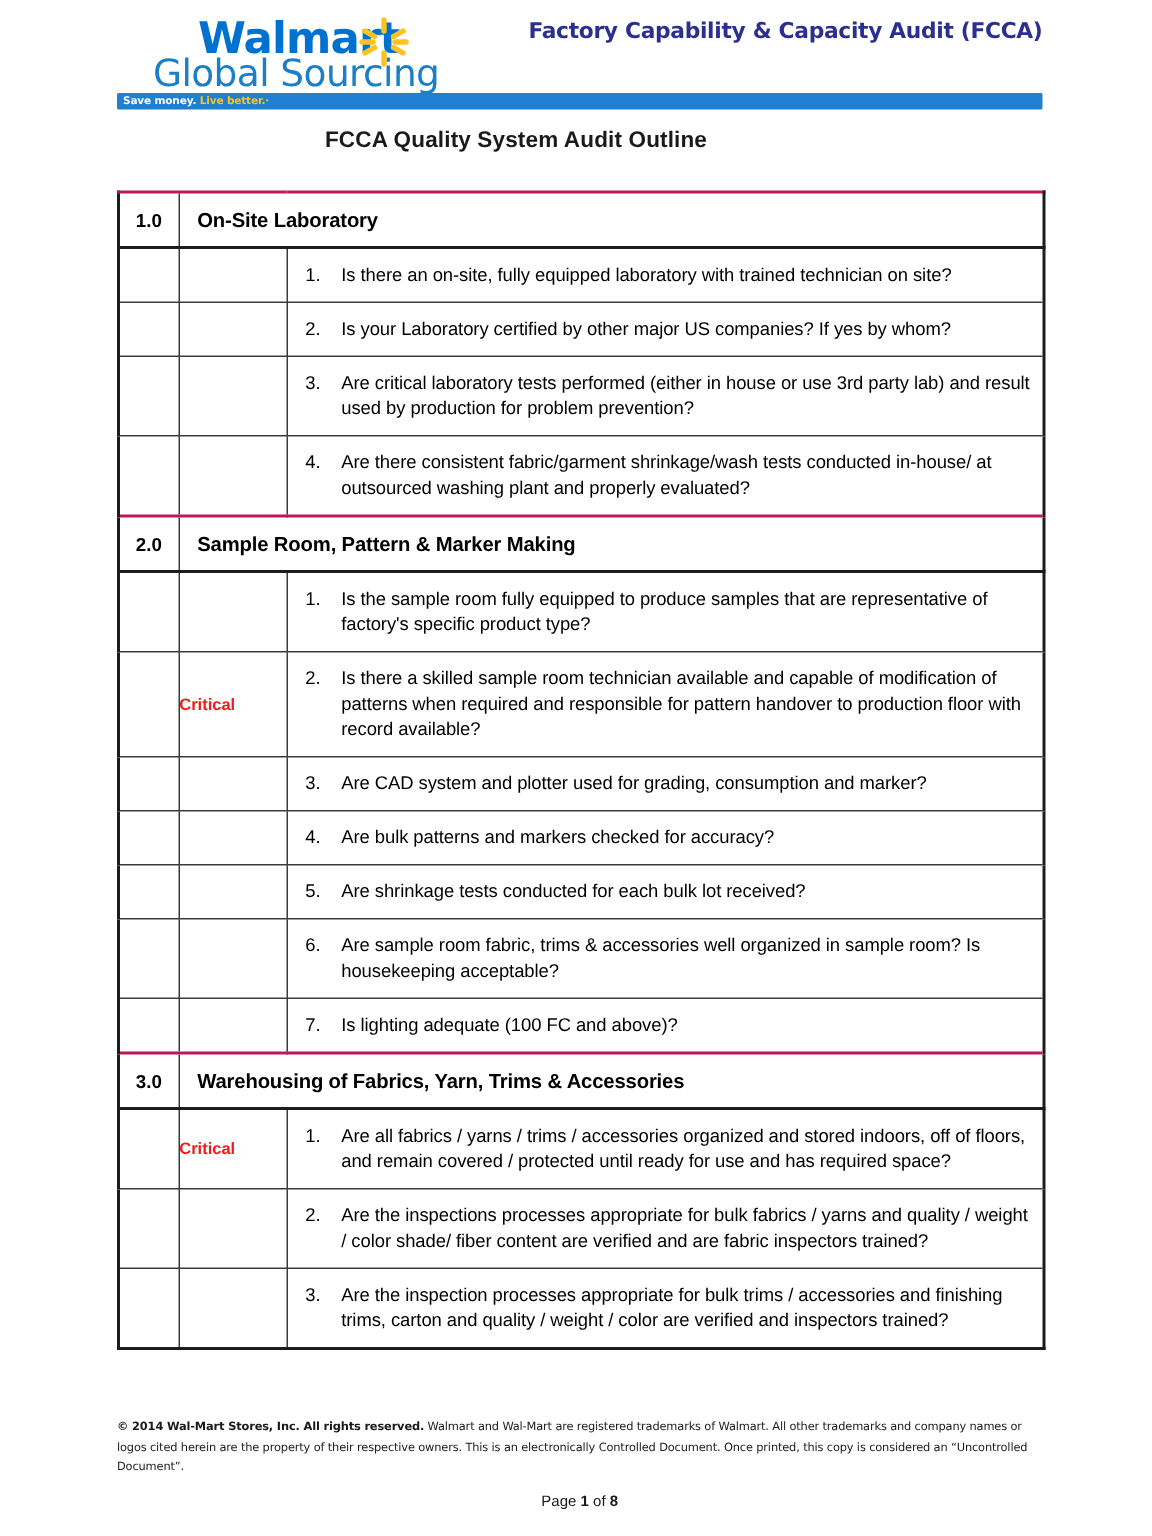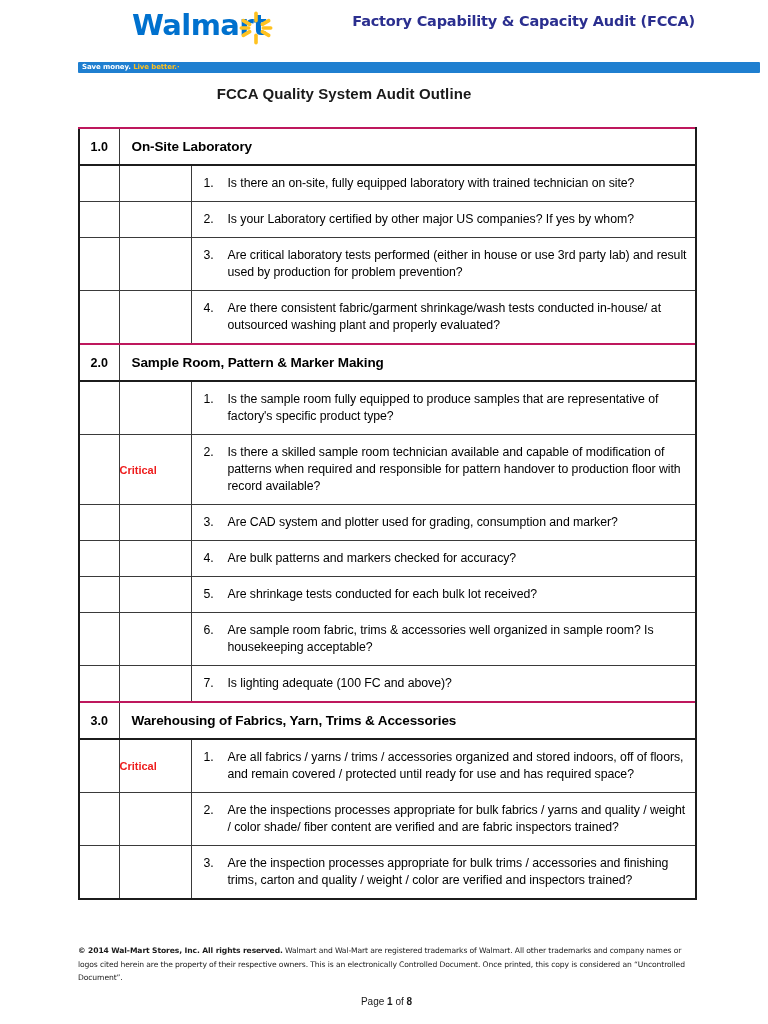--- a/index.html
+++ b/index.html
@@ -81,21 +81,21 @@
     color: #2b2f8f;
     letter-spacing: -0.2px;
   }
   .header-right .line2 { display: block; }
   .apparel { color: #ee2222; }
 
   .tagline-bar {
     position: absolute;
     left: 78px;
     top: 62px;
-    width: 682px;
+    width: 617px;
     height: 11px;
     background: #1f7fd0;
     border-radius: 1px;
   }
   .tagline-text {
     position: absolute;
     left: 4px;
     top: 0px;
     font-family: "DejaVu Sans", sans-serif;
     font-weight: bold;
@@ -220,20 +220,21 @@
 </style>
 </head>
 <body>
 
 <div class="page">
 
   <div class="header">
 
     <div class="logo-block">
       <span class="logo-walmart">Walmart</span>
+      <span class="logo-gs">Global Sourcing</span>
       <span class="spark">
         <svg width="34" height="34" viewBox="0 0 34 34">
           <g fill="#ffc220">
             <rect x="15.2" y="0.5" width="3.6" height="11" rx="1.8"></rect>
             <rect x="15.2" y="22.5" width="3.6" height="11" rx="1.8"></rect>
             <rect x="0.5" y="15.2" width="11" height="3.6" rx="1.8"></rect>
             <rect x="22.5" y="15.2" width="11" height="3.6" rx="1.8"></rect>
             <rect x="15.2" y="0.5" width="3.6" height="11" rx="1.8" transform="rotate(60 17 17)"></rect>
             <rect x="15.2" y="22.5" width="3.6" height="11" rx="1.8" transform="rotate(60 17 17)"></rect>
             <rect x="15.2" y="0.5" width="3.6" height="11" rx="1.8" transform="rotate(-60 17 17)"></rect>

